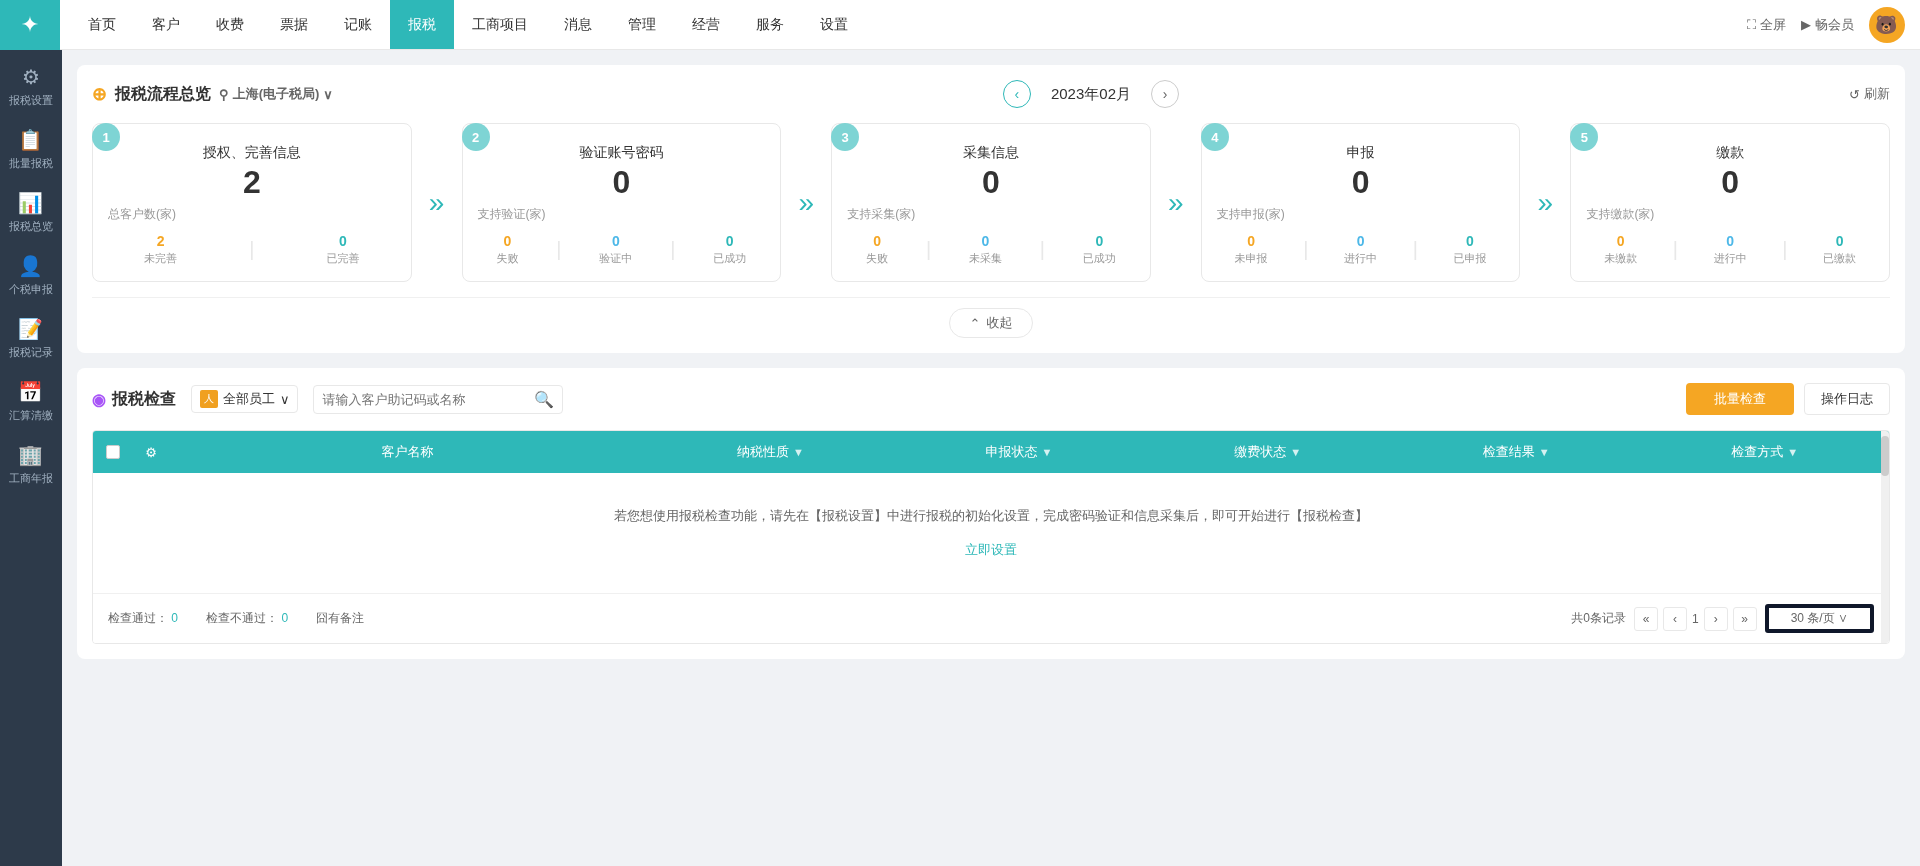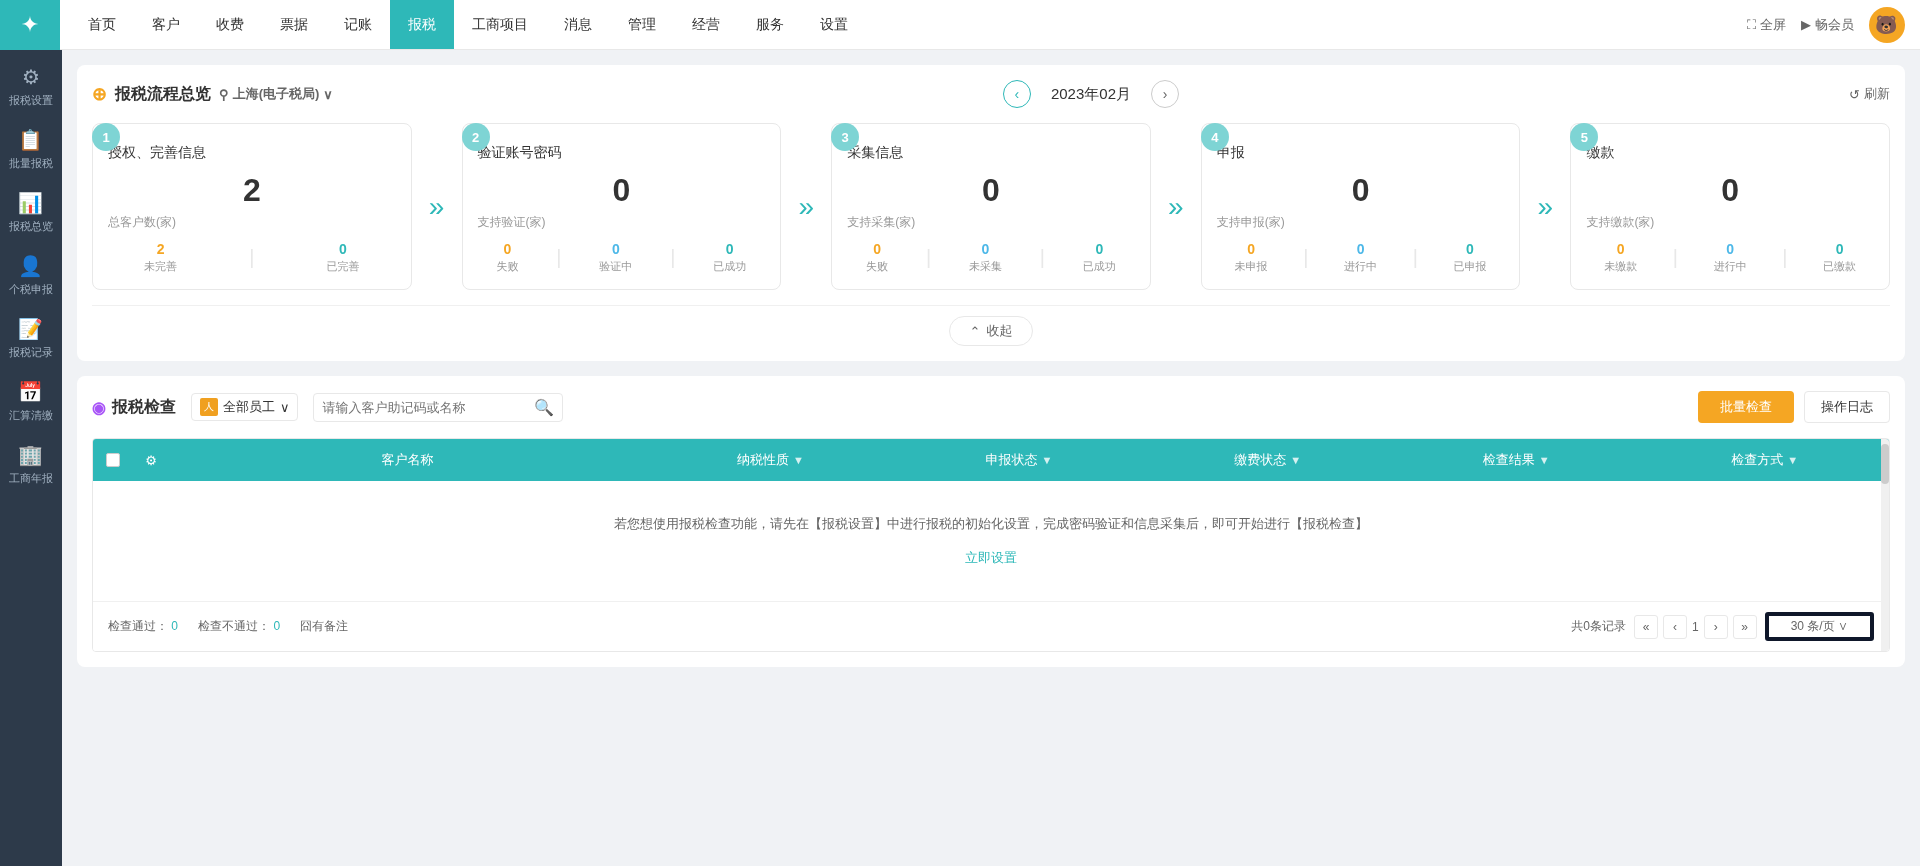--- a/index.html
+++ b/index.html
@@ -210,24 +210,24 @@
       background: #7ed4d4;
       border-radius: 50%;
       display: flex;
       align-items: center;
       justify-content: center;
       color: #fff;
       font-size: 13px;
       font-weight: bold;
     }
     .step-title {
-      text-align: left;
+      text-align: center;
       font-size: 14px;
       color: #333;
-      margin-bottom: 10px;
+      margin-bottom: 2px;
       margin-top: 5px;
     }
     .step-count {
       text-align: center;
       font-size: 32px;
       font-weight: bold;
       color: #333;
       margin-bottom: 5px;
     }
     .step-label {
@@ -352,21 +352,21 @@
     .check-actions {
       margin-left: auto;
       display: flex;
       gap: 10px;
     }
     .btn-orange {
       background: #f5a623;
       color: #fff;
       border: none;
       border-radius: 4px;
-      padding: 6px 22px;
+      padding: 6px 28px;
       font-size: 13px;
       cursor: pointer;
     }
     .btn-white {
       background: #fff;
       color: #333;
       border: 1px solid #e8e8e8;
       border-radius: 4px;
       padding: 6px 16px;
       font-size: 13px;
@@ -455,21 +455,21 @@
       align-items: center;
       justify-content: space-between;
       padding: 10px 15px;
       font-size: 12px;
       color: #666;
       background: #fff;
       border-top: 1px solid #f0f0f0;
     }
     .footer-left {
       display: flex;
-      gap: 20px;
+      gap: 28px;
     }
     .footer-link { color: #2eb8b8; cursor: pointer; }
     .footer-right {
       display: flex;
       align-items: center;
       gap: 8px;
     }
     .page-nav {
       display: flex;
       align-items: center;

